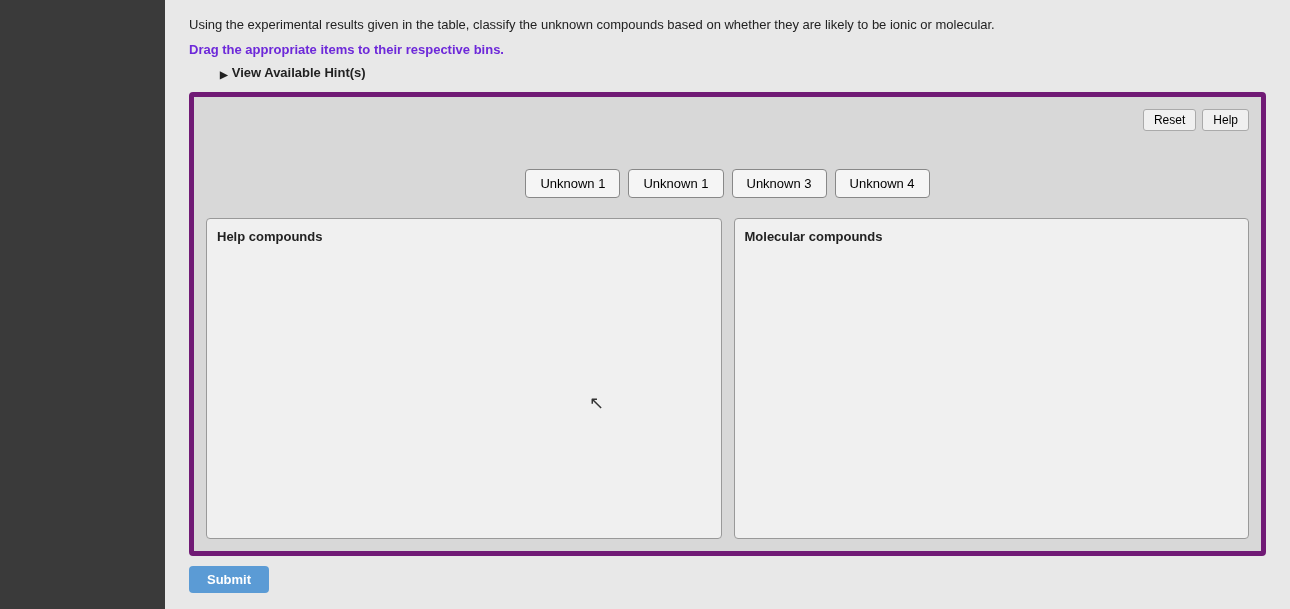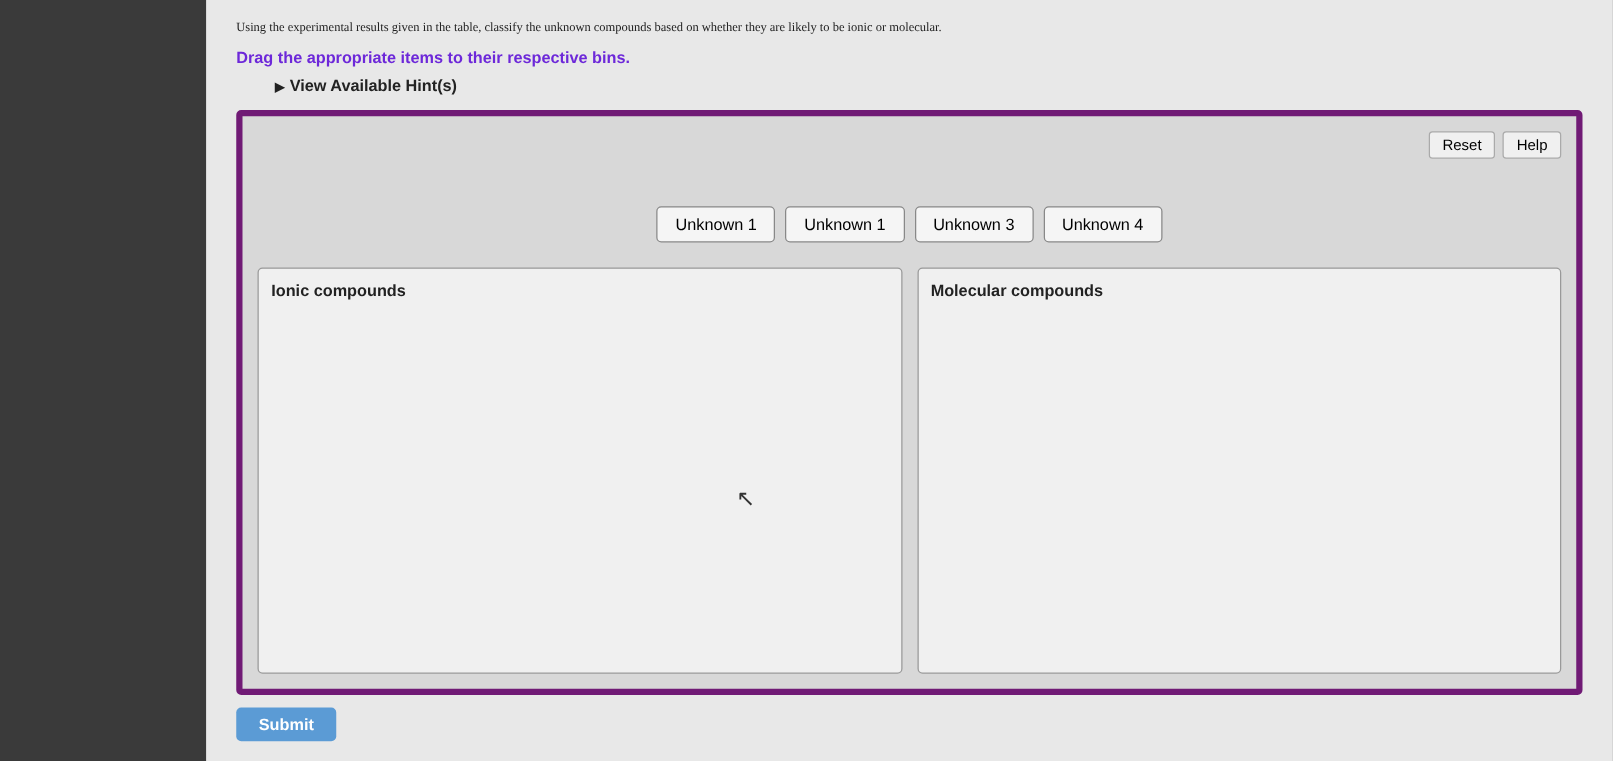--- a/index.html
+++ b/index.html
@@ -26,25 +26,24 @@
 
     .main-content {
       flex: 1;
       background: #e8e8e8;
       padding: 16px 24px;
       display: flex;
       flex-direction: column;
     }
 
     .instructions {
-      font-size: 10px;
+      font-size: 13px;
       color: #222;
       margin-bottom: 8px;
       line-height: 1.4;
-      font-family: Liberation Serif, serif;
     }
 
     .drag-instruction {
       font-size: 13px;
       color: #6d28d9;
       font-weight: 700;
       margin-bottom: 8px;
     }
 
     .hint-link {
@@ -192,21 +191,21 @@
       </div>
       <div class="draggable-item" draggable="true">
         <span>Unknown 4</span>
       </div>
     </div>
 
     <div class="cursor-arrow">↖</div>
 
     <div class="bins-row">
       <div class="bin">
-        <div class="bin-label">Ionic compounds</div>
+        <div class="bin-label">Help compounds</div>
         <div class="bin-drop-area"></div>
       </div>
       <div class="bin">
         <div class="bin-label">Molecular compounds</div>
         <div class="bin-drop-area"></div>
       </div>
     </div>
 
   </div>
 

